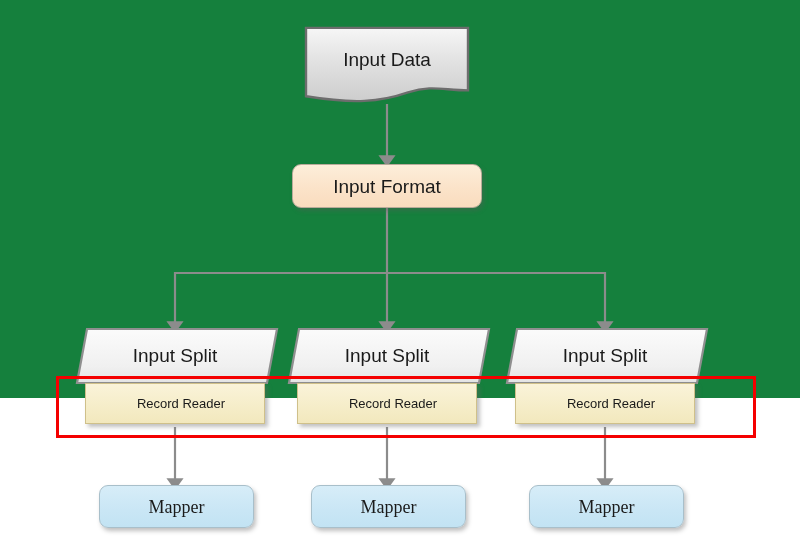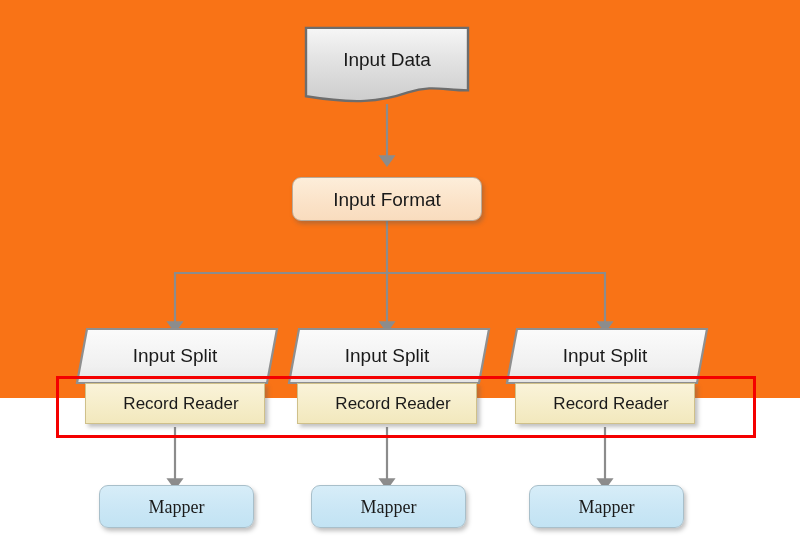--- a/index.html
+++ b/index.html
@@ -8,21 +8,21 @@
     margin: 0; padding: 0;
     width: 800px; height: 559px;
     background: #ffffff;
     font-family: "Liberation Sans", sans-serif;
     overflow: hidden;
   }
   #canvas {
     position: relative;
     width: 800px;
     height: 398px;
-    background: #f97316;
+    background: #15803d;
   }
   #wires {
     position: absolute;
     left: 0; top: 0;
     width: 800px; height: 559px;
     pointer-events: none;
   }
   .node {
     position: absolute;
     display: flex;
@@ -57,21 +57,20 @@
   
   .rbox {
     border-radius: 9px;
     border: 1px solid #9a9a9a;
     box-shadow: 2px 3px 4px rgba(90,90,90,0.38);
     font-size: 19px;
   }
   .rbox-format {
     background: linear-gradient(180deg, #fdeeda 0%, #fbe3c9 55%, #f9dcbe 100%);
     border-color: #b9ab9a;
-    margin-top: 13px;
   }
   .rbox-mapper {
     background: linear-gradient(180deg, #d7edf8 0%, #c9e6f5 60%, #c2e3f3 100%);
     border-color: #a8bfca;
     font-size: 18px;
     font-family: Liberation Serif, serif;
   }
 
   
   .trap {
@@ -88,21 +87,21 @@
     position: absolute;
     left: -4px; top: 0;
     width: 210px; height: 60px;
   }
 
   
   .rr-box {
     background: linear-gradient(180deg, #faf3d9 0%, #f6eecb 50%, #f2e8bd 100%);
     border: 1px solid #cfc08a;
     box-shadow: 3px 3px 4px rgba(100,100,100,0.40);
-    font-size: 17px;
+    font-size: 13px;
     padding-left: 12px;
   }
 
   
   #highlight {
     position: absolute;
     border: 3px solid #f40000;
     background: transparent;
     pointer-events: none;
   }

